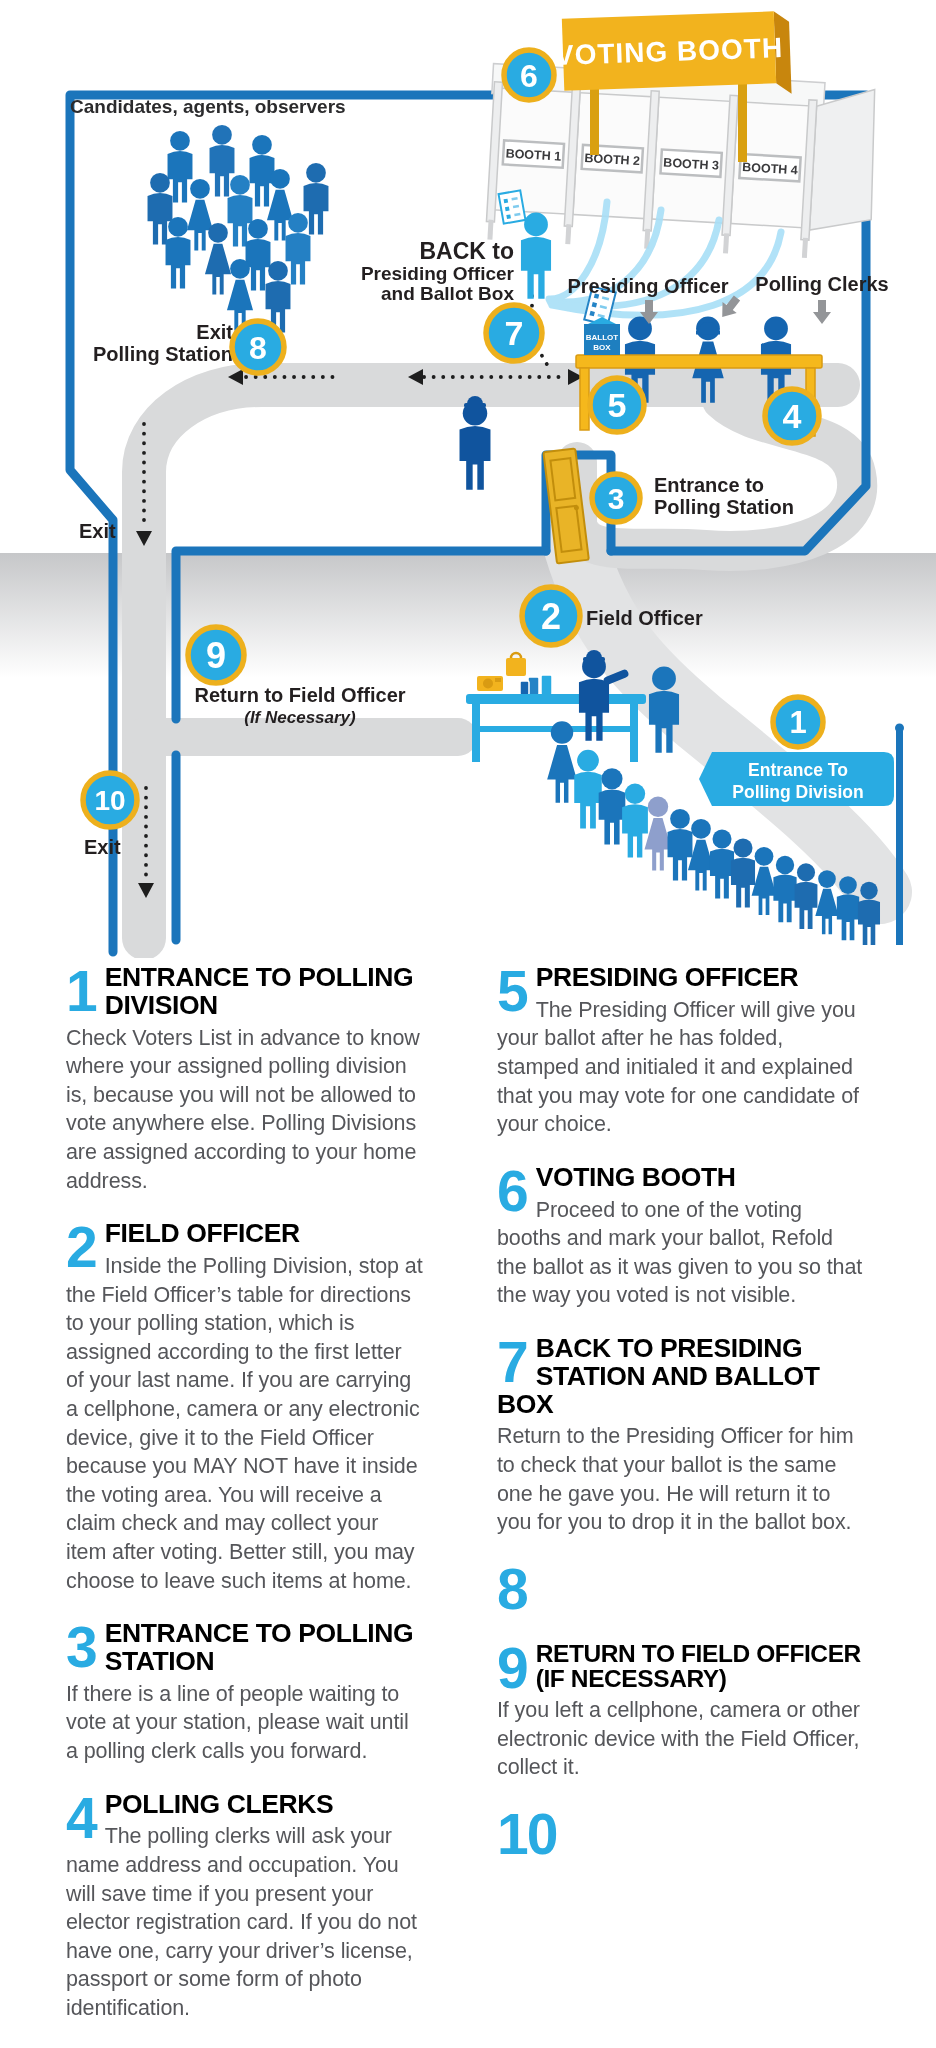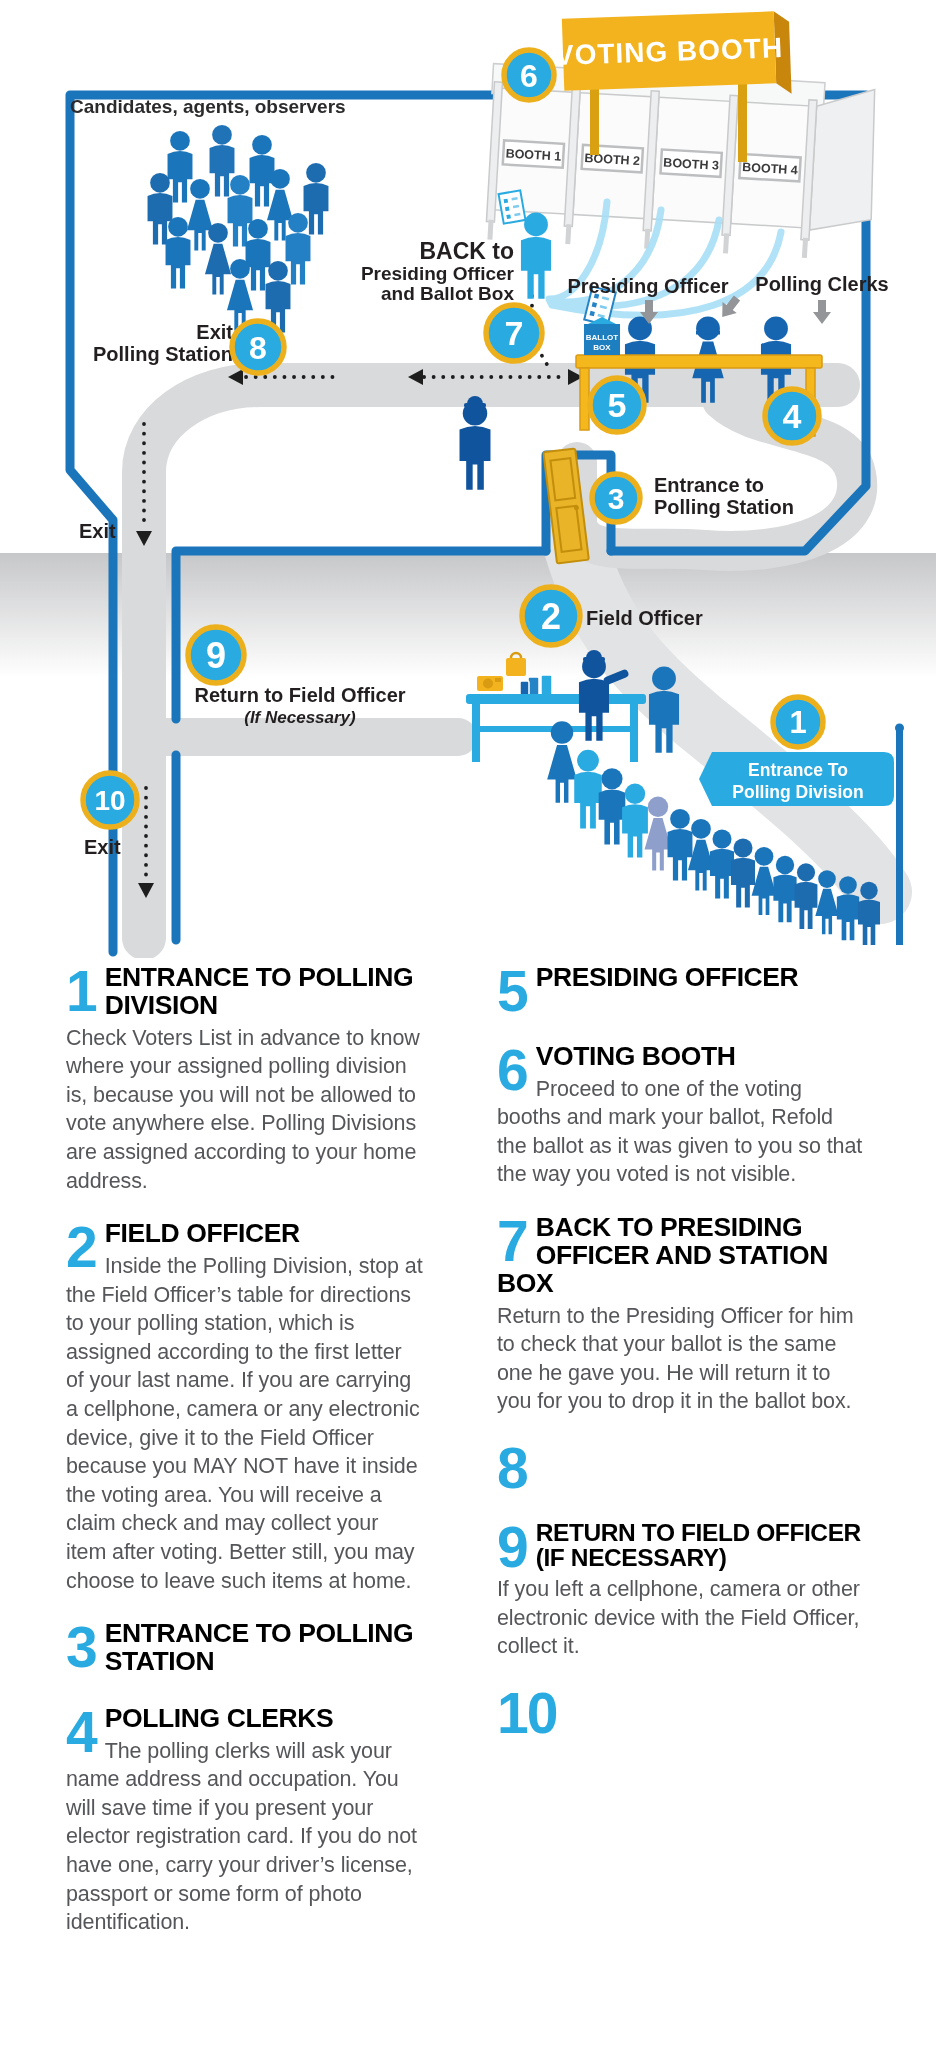--- a/index.html
+++ b/index.html
@@ -346,40 +346,42 @@
       <p class="body">Check Voters List in advance to know where your assigned polling division is, because you will not be allowed to vote anywhere else. Polling Divisions are assigned according to your home address.</p>
     </article>
     <article class="step">
       <span class="num">2</span>
       <h3 class="title">FIELD OFFICER</h3>
       <p class="body">Inside the Polling Division, stop at the Field Officer’s table for directions to your polling station, which is assigned according to the first letter of your last name. If you are carrying a cellphone, camera or any electronic device, give it to the Field Officer because you MAY NOT have it inside the voting area. You will receive a claim check and may collect your item after voting. Better still, you may choose to leave such items at home.</p>
     </article>
     <article class="step">
       <span class="num">3</span>
       <h3 class="title">ENTRANCE TO POLLING STATION</h3>
+      <p class="body">If there is a line of people waiting to vote at your station, please wait until a polling clerk calls you forward.</p>
     </article>
     <article class="step">
       <span class="num">4</span>
       <h3 class="title">POLLING CLERKS</h3>
       <p class="body">The polling clerks will ask your name address and occupation. You will save time if you present your elector registration card. If you do not have one, carry your driver’s license, passport or some form of photo identification.</p>
     </article>
   </div>
   <div class="col col2">
     <article class="step">
       <span class="num">5</span>
       <h3 class="title">PRESIDING OFFICER</h3>
+      <p class="body">The Presiding Officer will give you your ballot after he has folded, stamped and initialed it and explained that you may vote for one candidate of your choice.</p>
     </article>
     <article class="step">
       <span class="num">6</span>
       <h3 class="title">VOTING BOOTH</h3>
       <p class="body">Proceed to one of the voting booths and mark your ballot, Refold the ballot as it was given to you so that the way you voted is not visible.</p>
     </article>
     <article class="step">
       <span class="num">7</span>
-      <h3 class="title">BACK TO PRESIDING OFFICER AND STATION BOX</h3>
+      <h3 class="title">BACK TO PRESIDING STATION AND BALLOT BOX</h3>
       <p class="body">Return to the Presiding Officer for him to check that your ballot is the same one he gave you. He will return it to you for you to drop it in the ballot box.</p>
     </article>
     <article class="step">
       <span class="num">8</span>
     </article>
     <article class="step">
       <span class="num">9</span>
       <h3 class="title t9">RETURN TO FIELD OFFICER (IF NECESSARY)</h3>
       <p class="body">If you left a cellphone, camera or other electronic device with the Field Officer, collect it.</p>
     </article>

